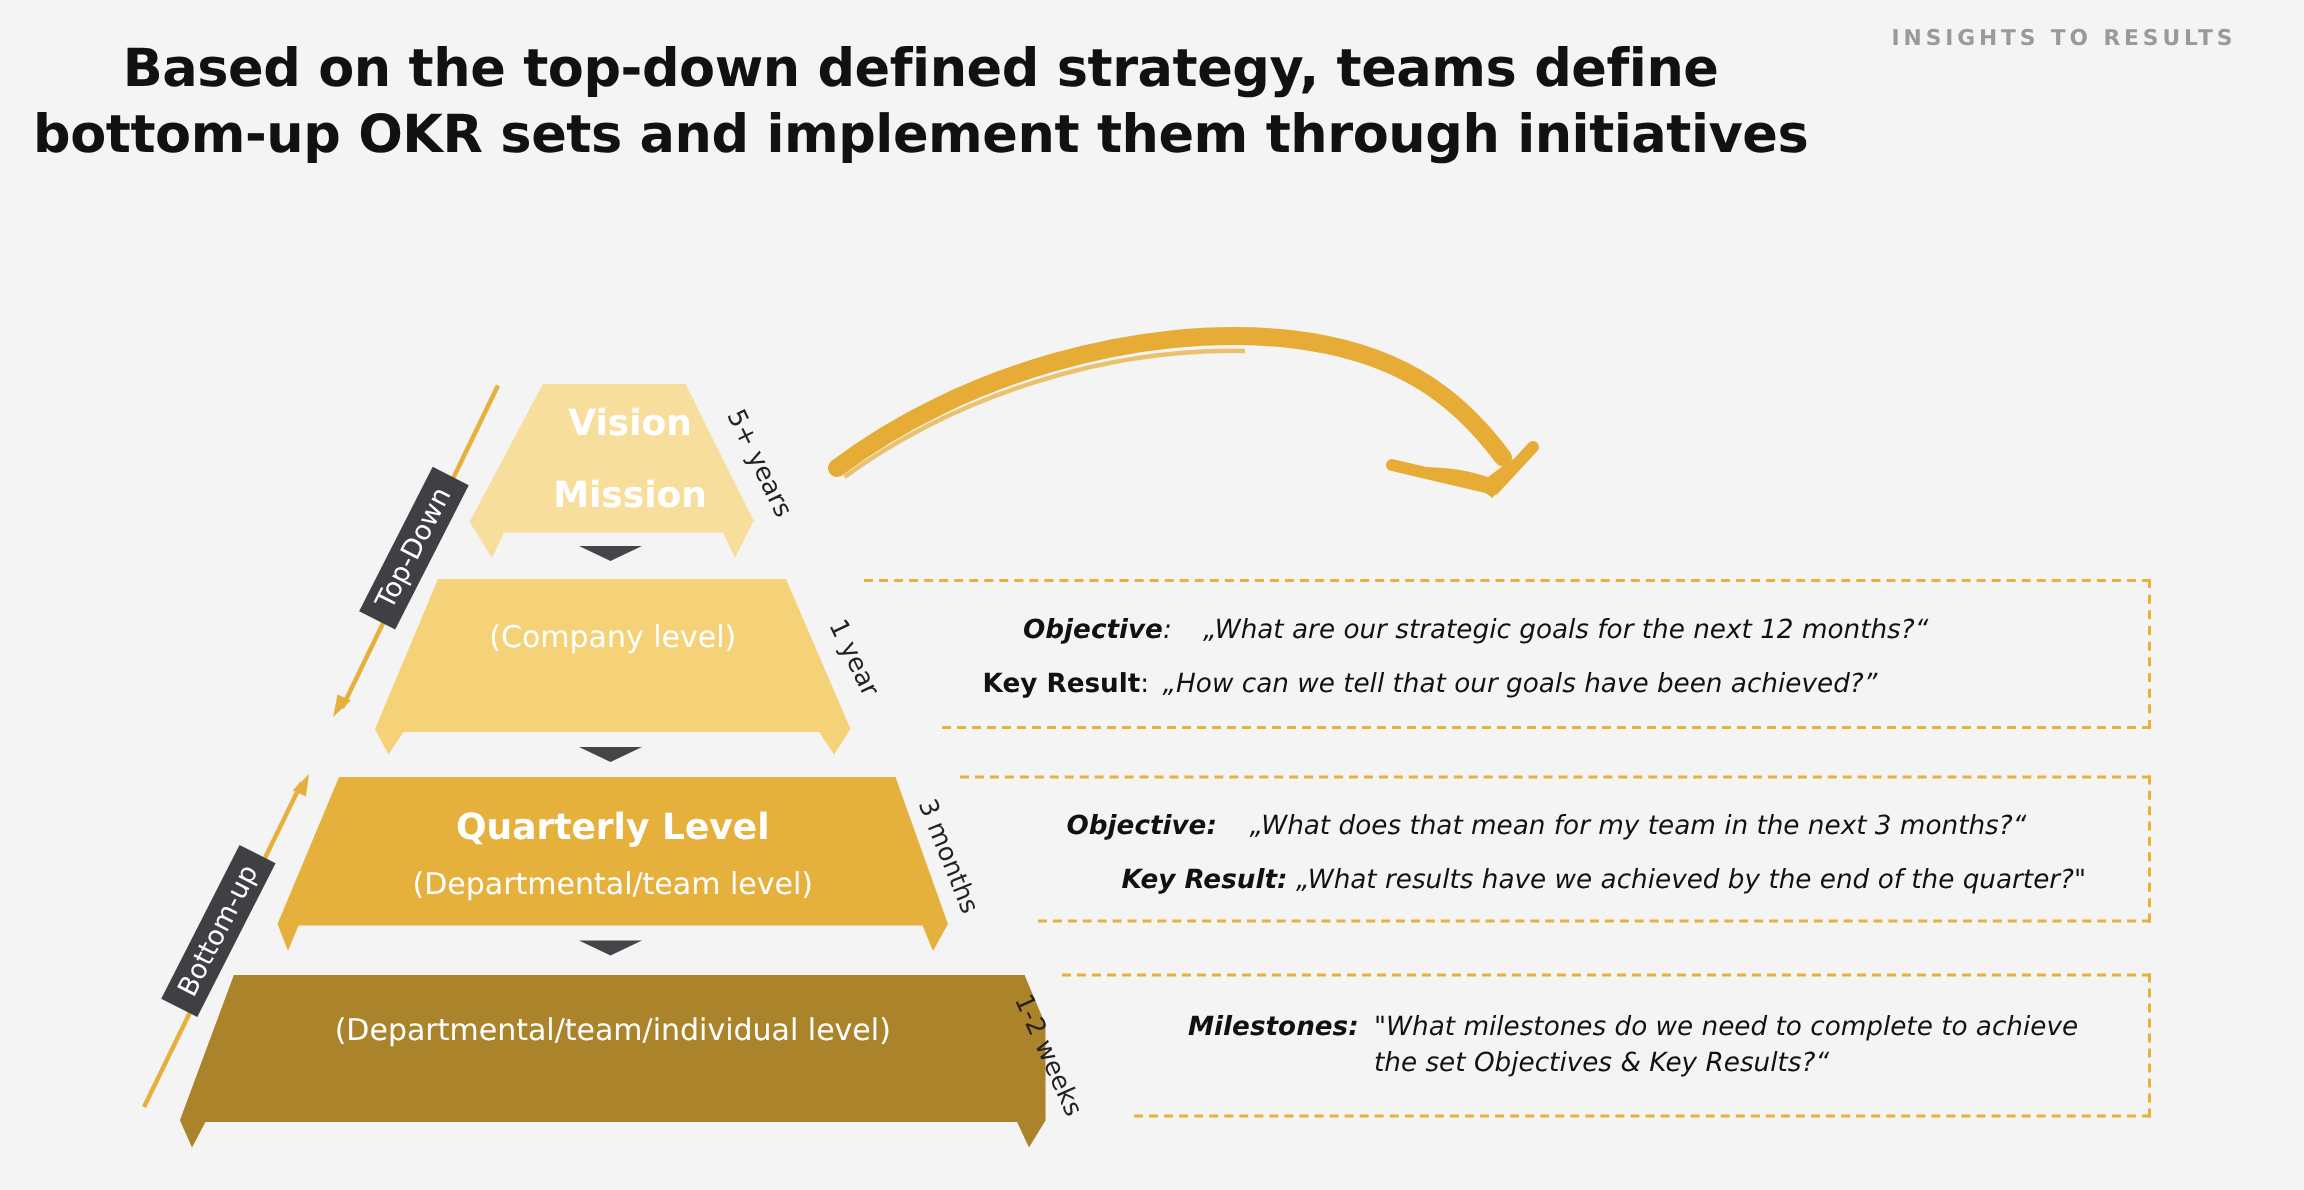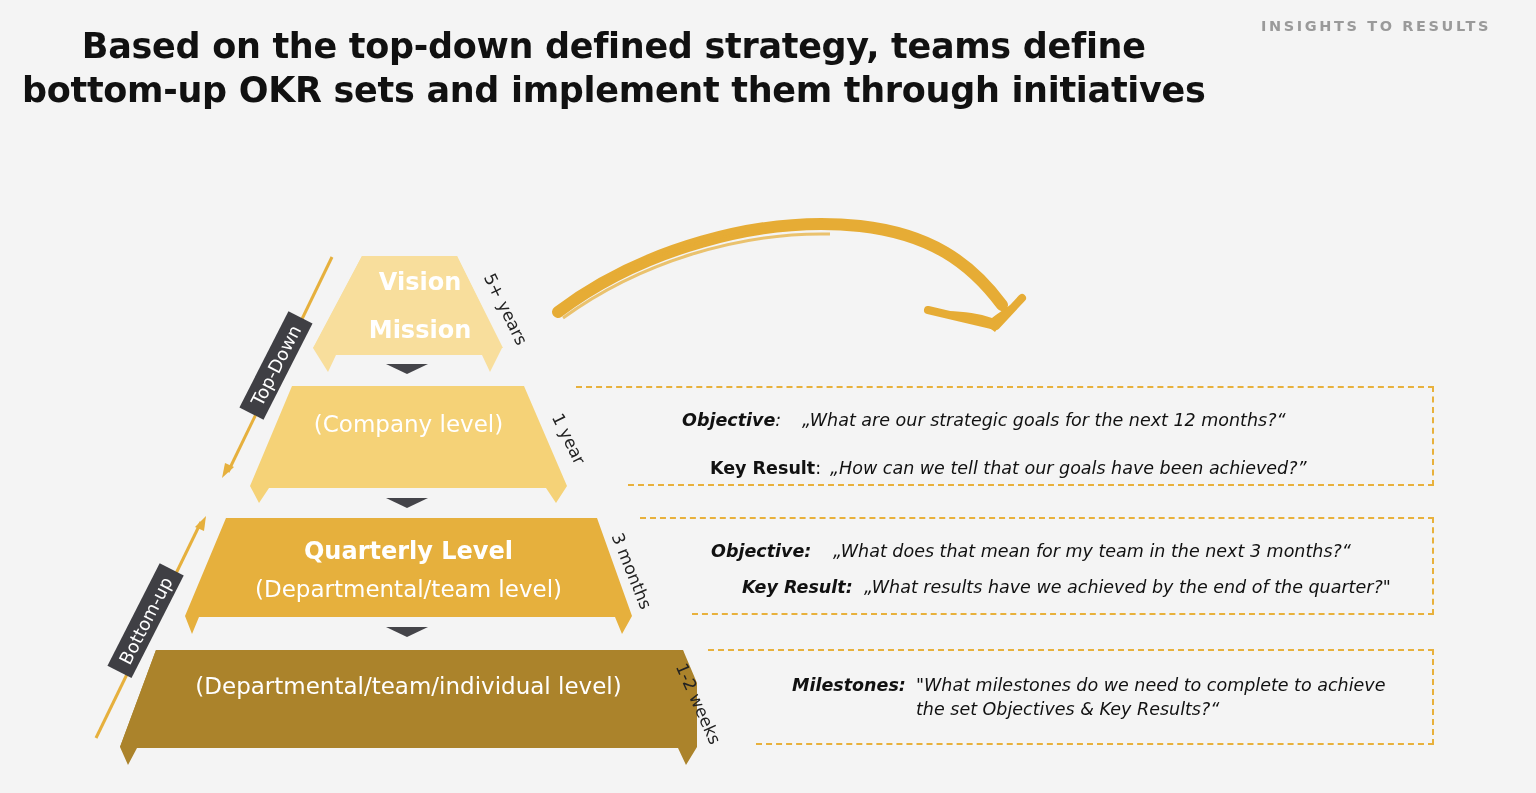--- a/index.html
+++ b/index.html
@@ -17,21 +17,21 @@
   .title div { white-space:nowrap; }
   .logo { position:absolute; left:1256px; top:18px; width:240px; text-align:center; }
   .logo .brand { font-size:30px; font-weight:bold; letter-spacing:0.5px; line-height:34px; white-space:nowrap; }
   .logo .brand .a { color:#e8b034; }
   .logo .brand .b { color:#666666; }
   .logo .tag { font-size:14.5px; font-weight:bold; color:#9a9a9a; letter-spacing:2.6px; line-height:16px; white-space:nowrap; }
 
   svg.diagram { position:absolute; left:0; top:0; }
   .tier-text { position:absolute; color:#fff; text-align:center; white-space:nowrap; }
   .tier-main { font-size:24px; font-weight:bold; }
-  .tier-sub { font-size:23px; }
+  .tier-sub { font-size:20px; }
   .dur {
     position:absolute; font-size:17px; color:#222; white-space:nowrap;
     transform-origin:left top;
   }
   .badge {
     position:absolute; background:#3f3f44; color:#fff; font-size:18px;
     padding:3px 10px; white-space:nowrap; transform-origin:center center;
   }
   .box {
     position:absolute; border-top:2px dashed #e8b13c; border-bottom:2px dashed #e8b13c;
@@ -110,33 +110,33 @@
 
 <div class="badge" style="left:222px; top:352px; transform:rotate(-63deg);">Top-Down</div>
 <div class="badge" style="left:88px; top:607px; transform:rotate(-63deg);">Bottom-up</div>
 
 <div>
   <div class="box" style="left:576px; top:386px; width:856px; height:98px; border-bottom:none;"></div>
   <div style="position:absolute; left:628px; top:484px; width:806px; border-top:2px dashed #e8b13c;"></div>
   <div class="row" style="left:682px; top:410px;">
     <span class="lbl" style="width:120px;"><span>Objective</span><span style="font-weight:normal;">:</span></span><span class="q">„What are our strategic goals for the next 12 months?“</span>
   </div>
-  <div class="row" style="left:710px; top:446px;margin-top:12px;">
+  <div class="row" style="left:655px; top:446px;">
     <span class="lbl" style="width:120px; font-style:normal;"><span>Key Result</span><span style="font-weight:normal;">:</span></span><span class="q">„How can we tell that our goals have been achieved?”</span>
   </div>
 </div>
 
 <div>
   <div class="box" style="left:640px; top:517px; width:792px; height:96px; border-bottom:none;"></div>
   <div style="position:absolute; left:692px; top:613px; width:742px; border-top:2px dashed #e8b13c;"></div>
   <div class="row" style="left:711px; top:541px;">
     <span class="lbl" style="width:122px;">Objective:</span><span class="q">„What does that mean for my team in the next 3 months?“</span>
   </div>
   <div class="row" style="left:742px; top:577px;">
-    <span class="lbl" style="width:122px;">Key Result:</span><span class="q">„What results have we achieved by the end of the quarter?"</span>
+    <span class="lbl" style="width:122px;text-align:center;">Key Result:</span><span class="q">„What results have we achieved by the end of the quarter?"</span>
   </div>
 </div>
 
 <div>
   <div class="box" style="left:708px; top:649px; width:724px; height:94px; border-bottom:none;"></div>
   <div style="position:absolute; left:756px; top:743px; width:678px; border-top:2px dashed #e8b13c;"></div>
   <div class="row" style="left:792px; top:675px;">
     <span class="lbl" style="width:124px;">Milestones:</span><span class="q">"What milestones do we need to complete to achieve</span>
   </div>
   <div class="row" style="left:916px; top:699px;">

